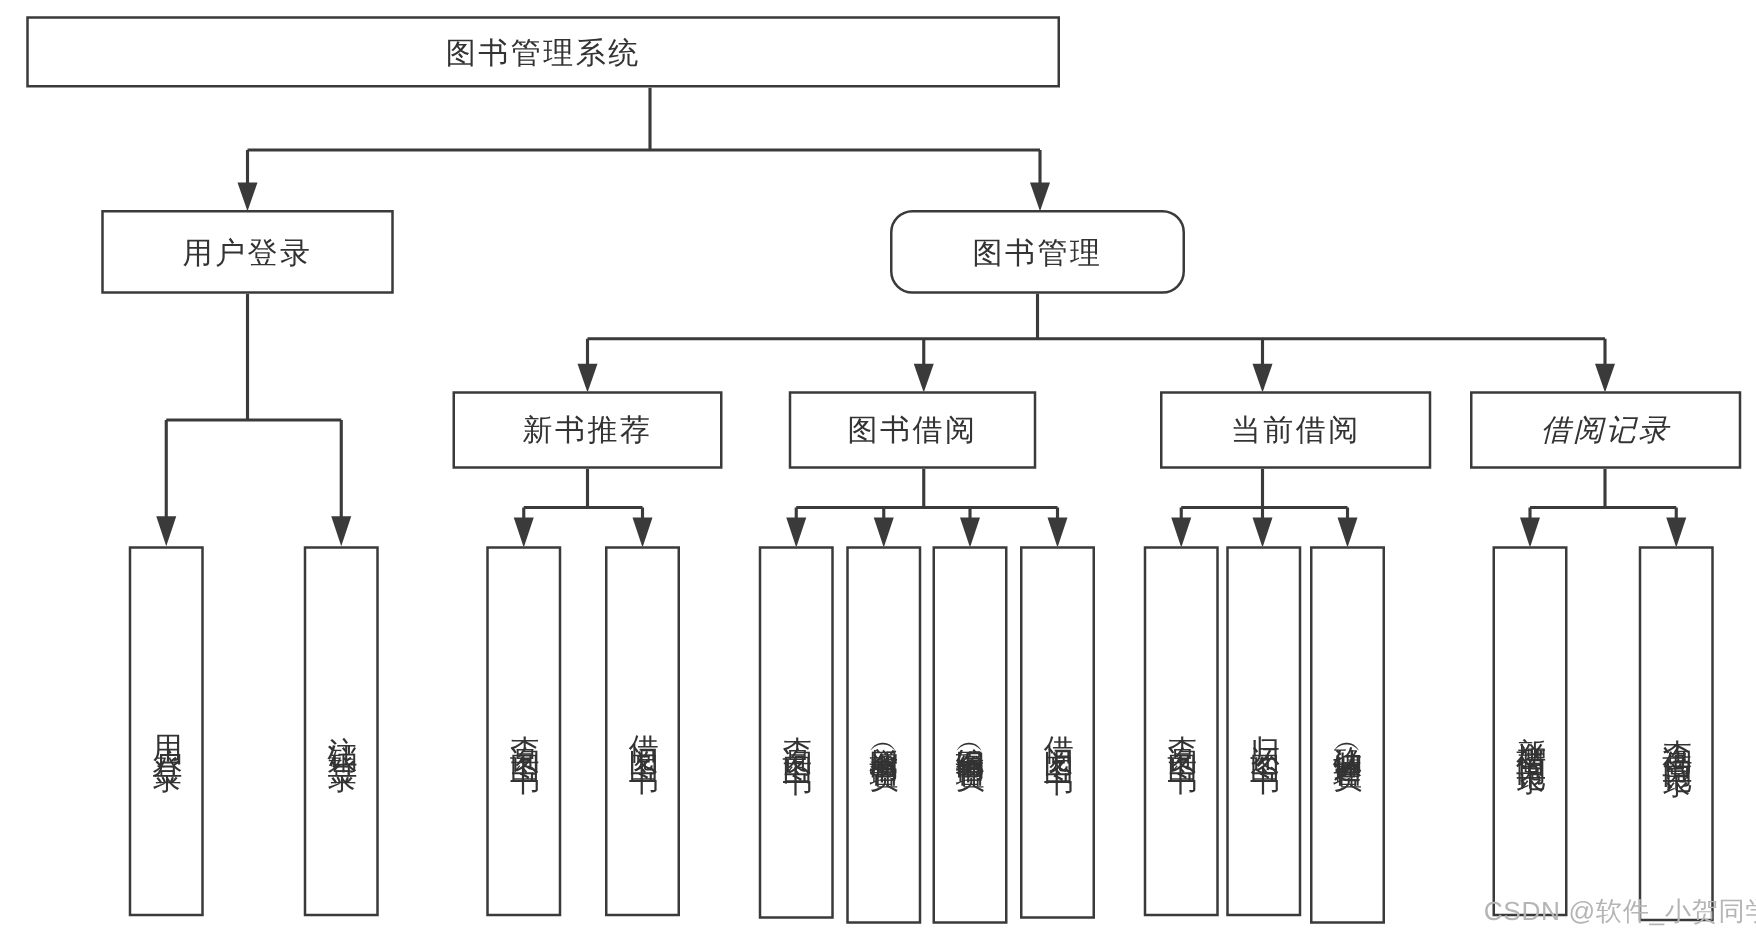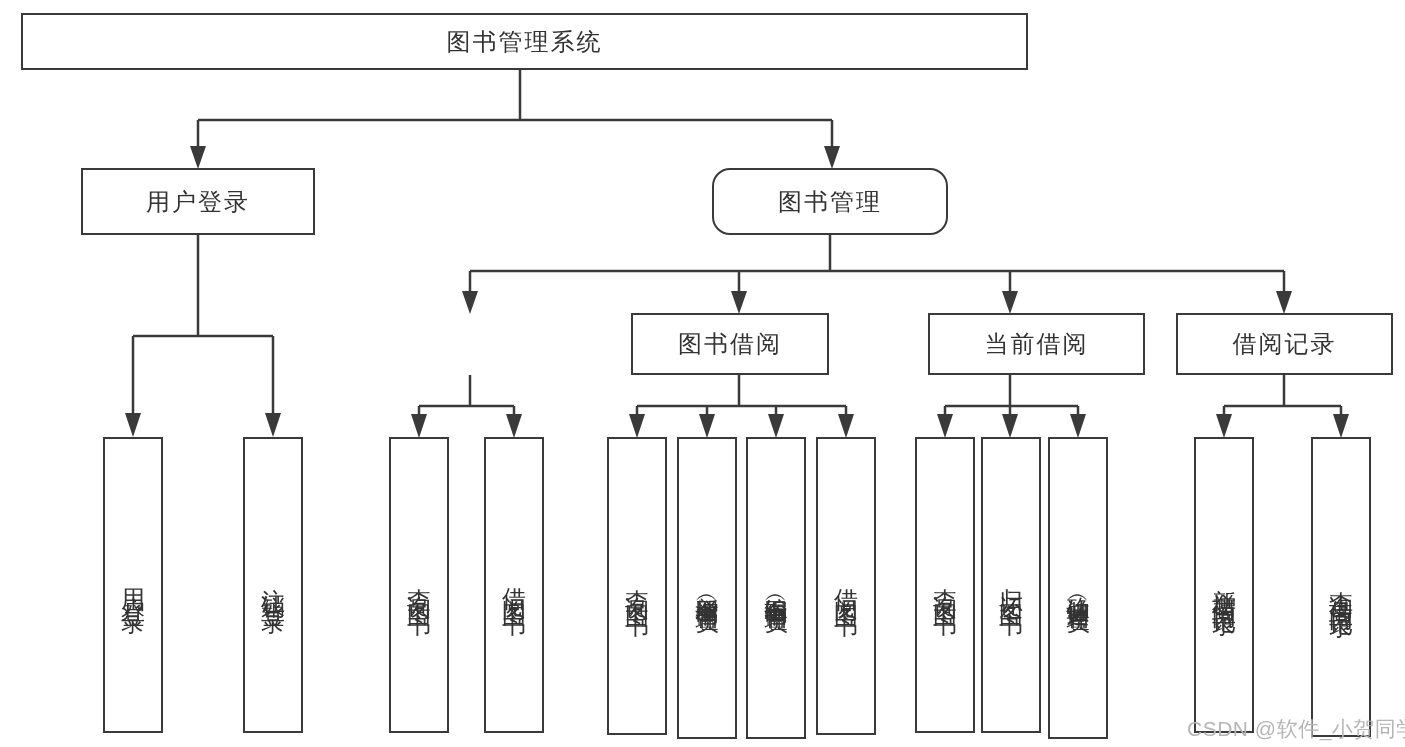--- a/index.html
+++ b/index.html
@@ -101,38 +101,41 @@
 
       <polygon points="937,414 953,414 945,438"></polygon>
       <polygon points="1002,414 1018,414 1010,438"></polygon>
       <polygon points="1070,414 1086,414 1078,438"></polygon>
 
       <polygon points="1216,414 1232,414 1224,438"></polygon>
       <polygon points="1333,414 1349,414 1341,438"></polygon>
     </g>
   </svg>
 
-  <div class="node" style="left:21px; top:13px; width:1007px; height:57px;">
+  <div class="node" style="left:21px; top:13px; width:827px; height:57px;">
     <span class="lbl">图书管理系统</span>
   </div>
 
   <div class="node" style="left:81px; top:168px; width:234px; height:67px;">
     <span class="lbl">用户登录</span>
   </div>
   <div class="node" style="left:712px; top:168px; width:236px; height:67px;border-radius:18px;">
     <span class="lbl">图书管理</span>
   </div>
 
+  <div class="node" style="left:362px; top:313px; width:216px; height:62px;">
+    <span class="lbl">新书推荐</span>
+  </div>
   <div class="node" style="left:631px; top:313px; width:198px; height:62px;">
     <span class="lbl">图书借阅</span>
   </div>
   <div class="node" style="left:902px; top:313px; width:217px; height:62px;margin-left:26px;">
     <span class="lbl">当前借阅</span>
   </div>
-  <div class="node" style="left:1176px; top:313px; width:217px; height:62px;">
+  <div class="node" style="left:1176px; top:313px; width:217px; height:62px;font-style:italic;">
     <span class="lbl">借阅记录</span>
   </div>
 
   <div class="node vert v4" style="left:103px; top:437px; width:60px; height:296px;">
     <span class="lbl">用户登录</span>
   </div>
   <div class="node vert v4" style="left:243px; top:437px; width:60px; height:296px;">
     <span class="lbl">注销登录</span>
   </div>
 

